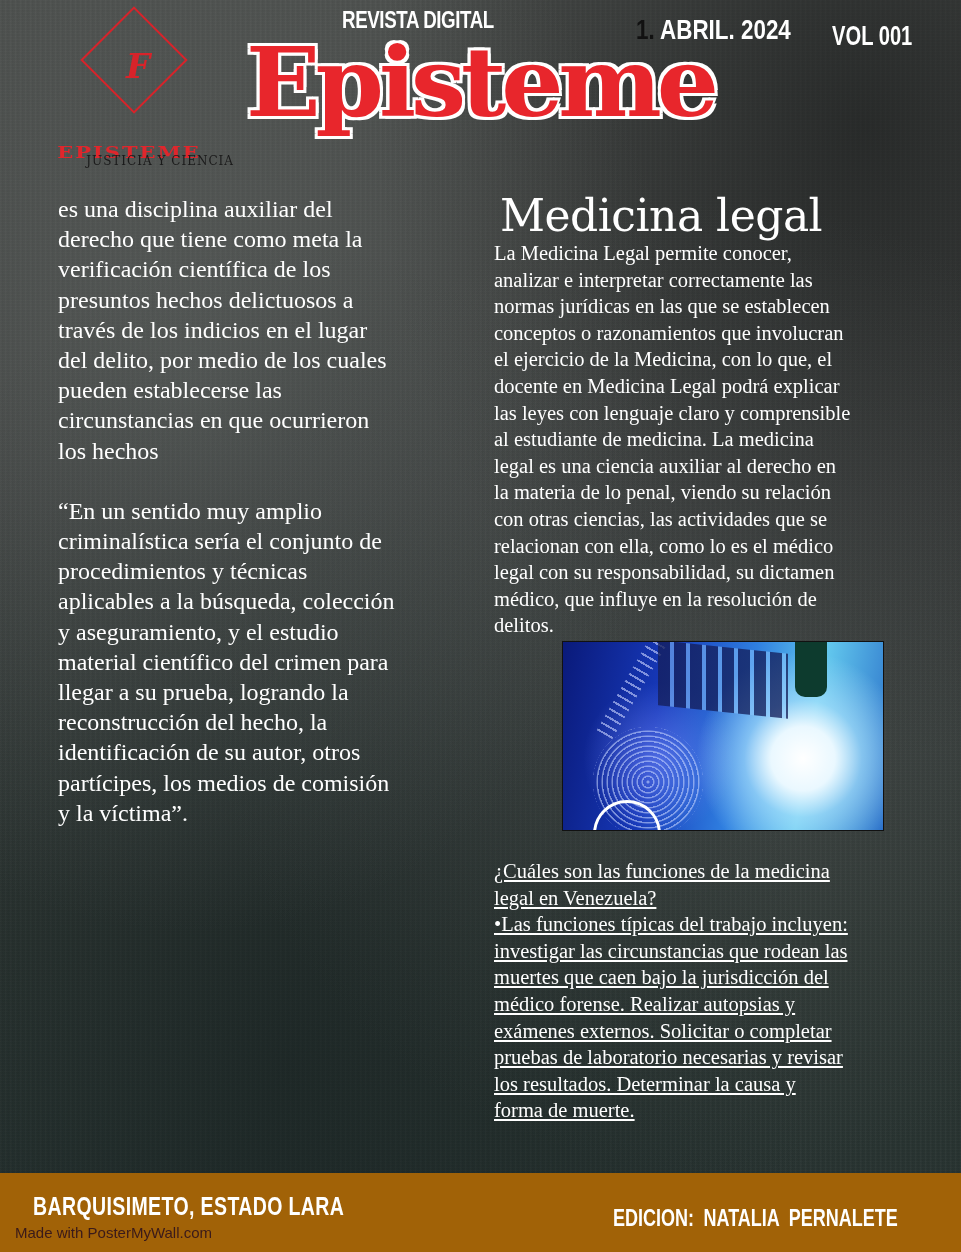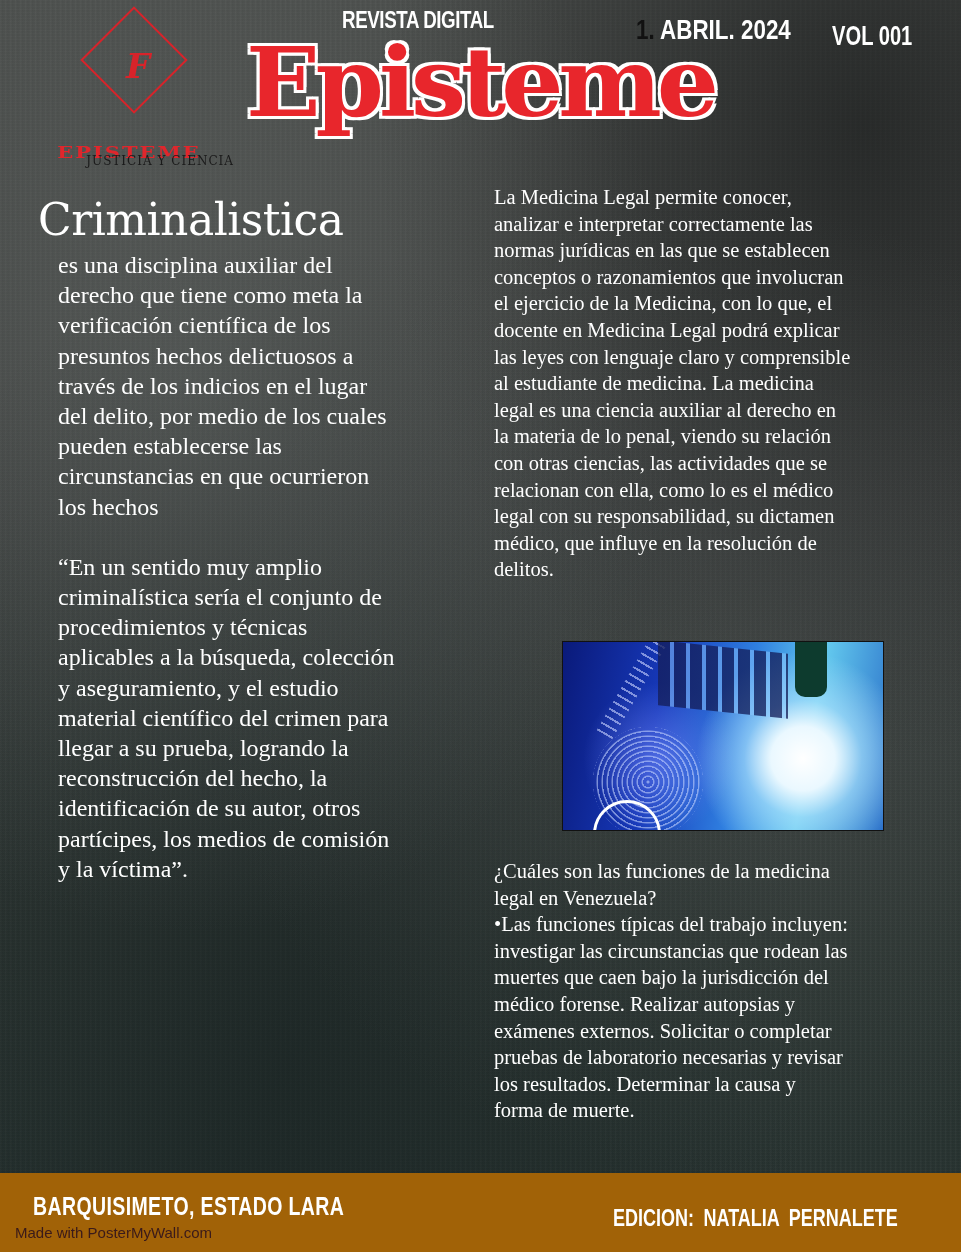--- a/index.html
+++ b/index.html
@@ -156,21 +156,20 @@
   <div class="logo-name">EPISTEME</div>
   <div class="logo-tag">JUSTICIA Y CIENCIA</div>
 </div>
 
 <div class="kicker">REVISTA DIGITAL</div>
 <div class="title">Episteme</div>
 <div class="date"><span class="day">1.</span><span> ABRIL.  2024</span></div>
 <div class="vol">VOL 001</div>
 
 <section class="col-left">
-  <h1 class="section-title">Criminalistica</h1>
   <p class="body-left">es una disciplina auxiliar del
 derecho que tiene como meta la
 verificación científica de los
 presuntos hechos delictuosos a
 través de los indicios en el lugar
 del delito, por medio de los cuales
 pueden establecerse las
 circunstancias en que ocurrieron
 los hechos</p>
   <p class="body-left">“En un sentido muy amplio
@@ -180,20 +179,21 @@
 y aseguramiento, y el estudio
 material científico del crimen para
 llegar a su prueba, logrando la
 reconstrucción del hecho, la
 identificación de su autor, otros
 partícipes, los medios de comisión
 y la víctima”.</p>
 </section>
 
 <section class="col-right">
+  <h1 class="section-title">Medicina legal</h1>
   <p class="body-right">La Medicina Legal permite conocer,
 analizar e interpretar correctamente las
 normas jurídicas en las que se establecen
 conceptos o razonamientos que involucran
 el ejercicio de la Medicina, con lo que, el
 docente en Medicina Legal podrá explicar
 las leyes con lenguaje claro y comprensible
 al estudiante de medicina. La medicina
 legal es una ciencia auxiliar al derecho en
 la materia de lo penal, viendo su relación
@@ -205,21 +205,21 @@
 </section>
 
 <div class="photo" title="forensic science collage: fingerprint, DNA, microscope, petri dish">
   <div class="dna"></div>
   <div class="gel"></div>
   <div class="scope"></div>
   <div class="fp"></div>
   <div class="ring"></div>
 </div>
 
-<p class="body-right" style="position:absolute; left:494px; top:858px; width:440px; margin-top:0;"> ¿Cuáles son las funciones de la medicina
+<p class="body-right" style="position:absolute; left:494px; top:858px; width:440px; margin-top:0;text-decoration:underline;"> ¿Cuáles son las funciones de la medicina
 legal en Venezuela?
 •Las funciones típicas del trabajo incluyen:
 investigar las circunstancias que rodean las
 muertes que caen bajo la jurisdicción del
 médico forense. Realizar autopsias y
 exámenes externos. Solicitar o completar
 pruebas de laboratorio necesarias y revisar
 los resultados. Determinar la causa y
 forma de muerte.</p>
 

